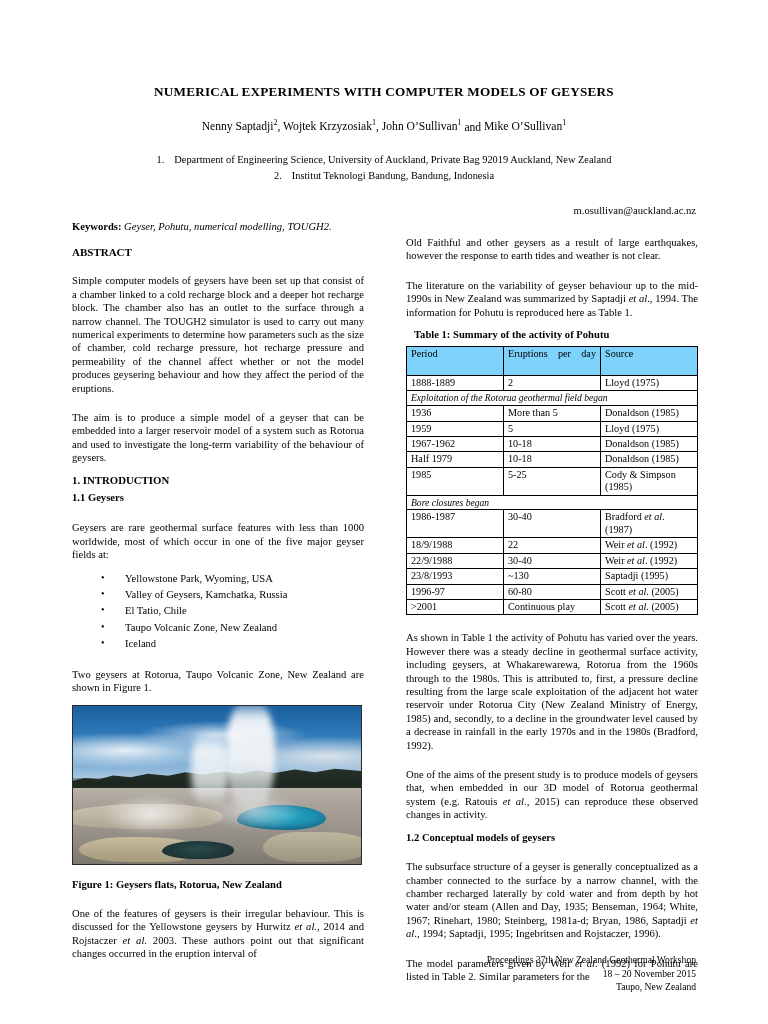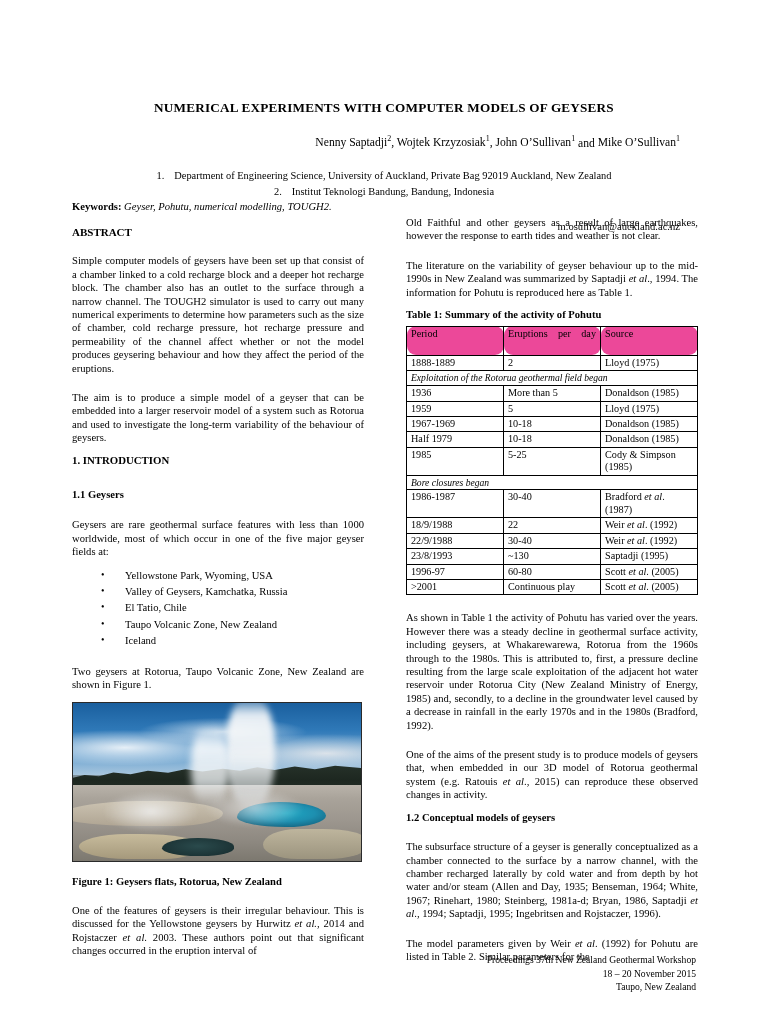--- a/index.html
+++ b/index.html
@@ -12,39 +12,39 @@
     height: 1024px;
     font-family: "Liberation Serif", "DejaVu Serif", serif;
     color: #000000;
     position: relative;
     overflow: hidden;
   }
   .page {
     position: relative;
     width: 768px;
     height: 1024px;
-    padding: 16px;
+    padding: 0;
     box-sizing: border-box;
   }
 
   
   .header {
     padding: 84px 72px 0 72px;
   }
   .paper-title {
     font-size: 13.2px;
     font-weight: bold;
     text-align: center;
     letter-spacing: 0.2px;
     line-height: 1.25;
     margin: 0;
   }
   .authors {
     font-size: 11.6px;
-    text-align: right;
+    text-align: center;
     margin-top: 18px;
     line-height: 1.3;
   }
   .authors sup { font-size: 8px; vertical-align: super; }
   .affiliations {
     margin-top: 18px;
     font-size: 10.4px;
     line-height: 1.45;
     text-align: center;
   }
@@ -55,21 +55,21 @@
   .affil-num { margin-right: 10px; }
   .email {
     text-align: right;
     font-size: 10.6px;
     margin-top: 22px;
   }
 
   
   .columns {
     position: absolute;
-    top: 200px;
+    top: 220px;
     left: 72px;
     width: 626px;
     display: flex;
     justify-content: space-between;
   }
   .col {
     width: 292px;
   }
   p, .para {
     font-size: 10.6px;
@@ -82,21 +82,21 @@
     font-size: 10.6px;
     line-height: 1.265;
     text-align: justify;
     margin: 0 0 13px 0;
   }
   .kw b { font-weight: bold; }
   .kw i { font-style: italic; }
   h2.sec {
     font-size: 10.8px;
     font-weight: bold;
-    margin: 0 0 22px 0;
+    margin: 0 0 5px 0;
     line-height: 1.2;
   }
   h3.subsec {
     font-size: 10.6px;
     font-weight: bold;
     margin: 0 0 4px 0;
     line-height: 1.2;
   }
   .abstract-head {
     font-size: 11px;
@@ -210,44 +210,43 @@
     font-size: 10.6px;
     font-weight: bold;
     margin: 13px 0 10px 0;
     line-height: 1.25;
   }
 
   
   .table-caption {
     font-size: 10.6px;
     font-weight: bold;
-    margin: 4px 0 6px 0;
+    margin: 4px 0 6px 8px;
   }
   table.pohutu {
     border-collapse: collapse;
     width: 292px;
     font-size: 10.2px;
     table-layout: fixed;
     margin-bottom: 12px;
   }
   table.pohutu th,
   table.pohutu td {
     border: 1px solid #000000;
     padding: 1px 4px;
     text-align: left;
     vertical-align: top;
     line-height: 1.22;
     font-weight: normal;
   }
   table.pohutu thead th {
-    background: #ec4899;
+    background: #7dd3fc;
     text-align: justify;
     text-align-last: justify;
     height: 26px;
-    border-radius: 9px;
   }
   table.pohutu thead th.src-h {
     text-align: right;
     text-align-last: left;
   }
   table.pohutu thead th.per-h {
     text-align: left;
     text-align-last: left;
   }
   td.col-period { width: 74px; }
@@ -374,21 +373,21 @@
             <td class="col-period">1936</td>
             <td class="col-erupt">More than 5</td>
             <td class="col-source">Donaldson (1985)</td>
           </tr>
           <tr>
             <td class="col-period">1959</td>
             <td class="col-erupt">5</td>
             <td class="col-source">Lloyd (1975)</td>
           </tr>
           <tr>
-            <td class="col-period">1967-1969</td>
+            <td class="col-period">1967-1962</td>
             <td class="col-erupt">10-18</td>
             <td class="col-source">Donaldson (1985)</td>
           </tr>
           <tr>
             <td class="col-period">Half  1979</td>
             <td class="col-erupt">10-18</td>
             <td class="col-source">Donaldson (1985)</td>
           </tr>
           <tr>
             <td class="col-period">1985</td>

